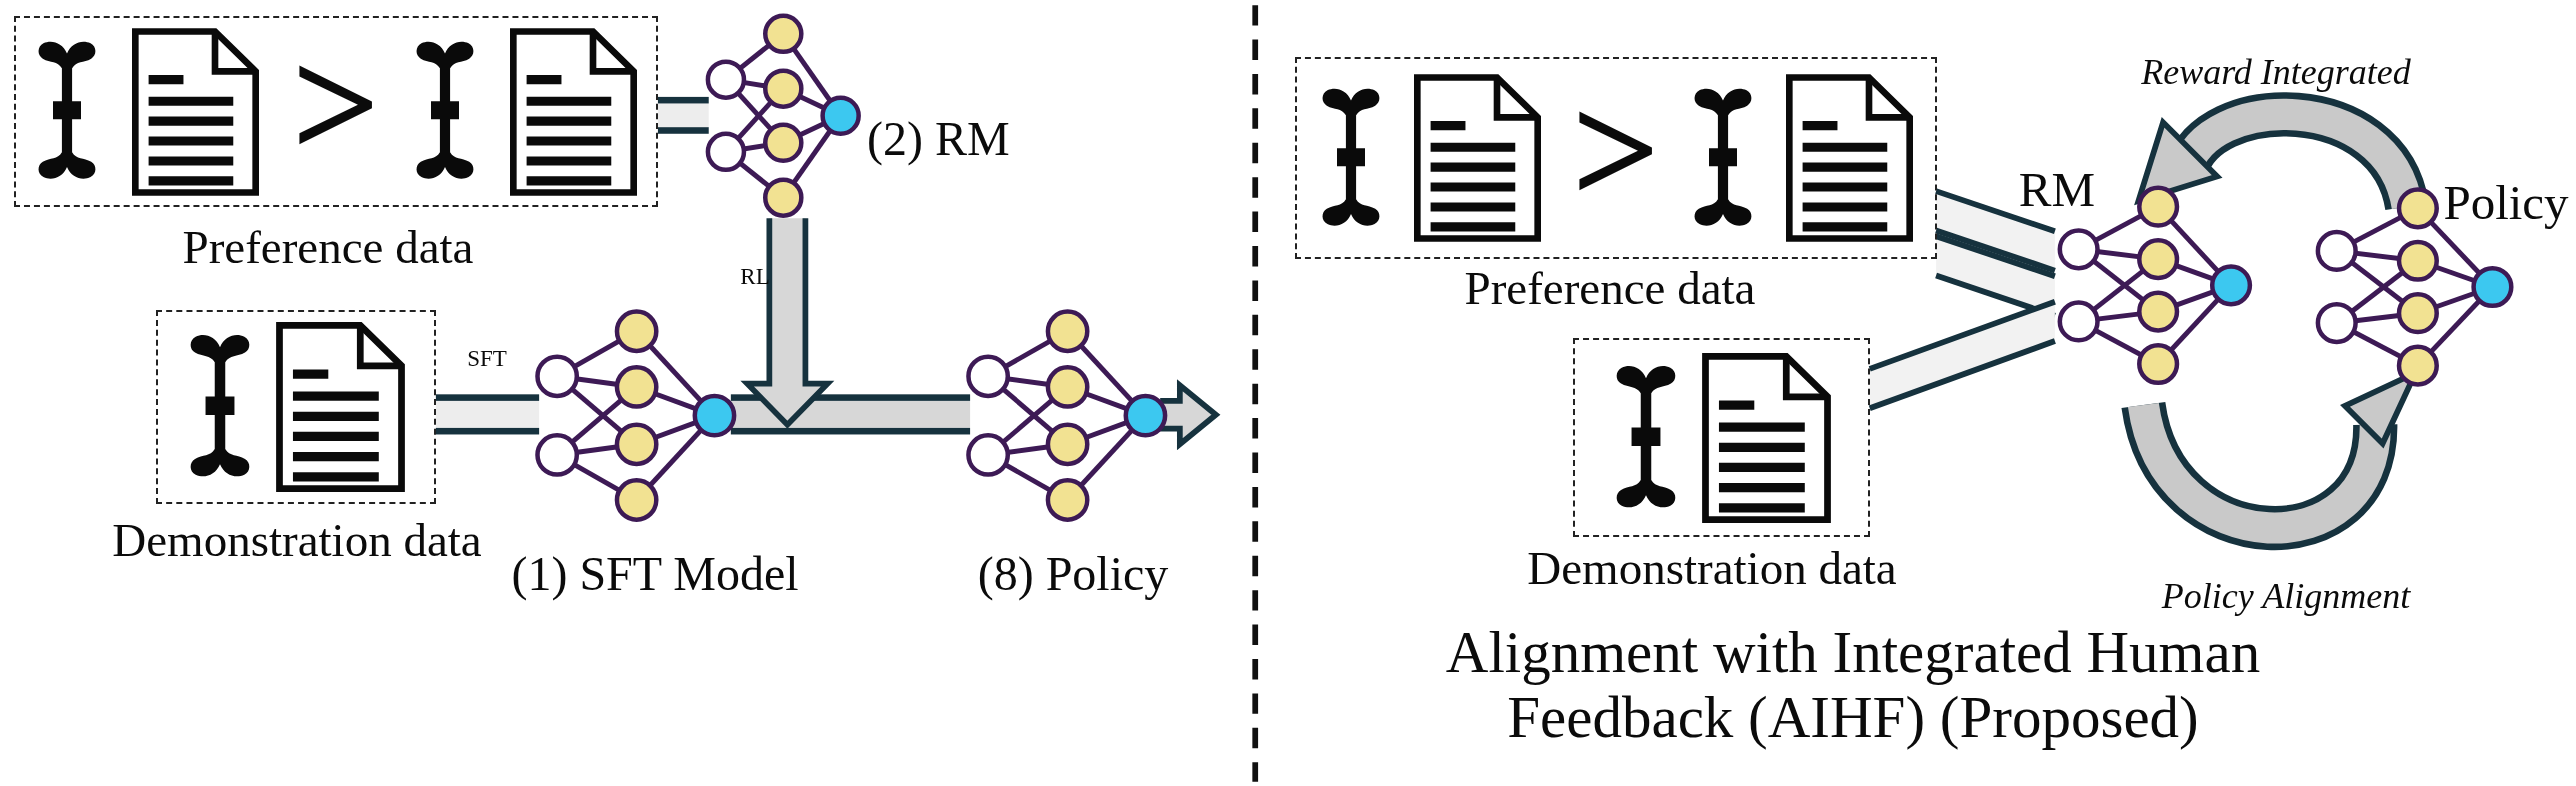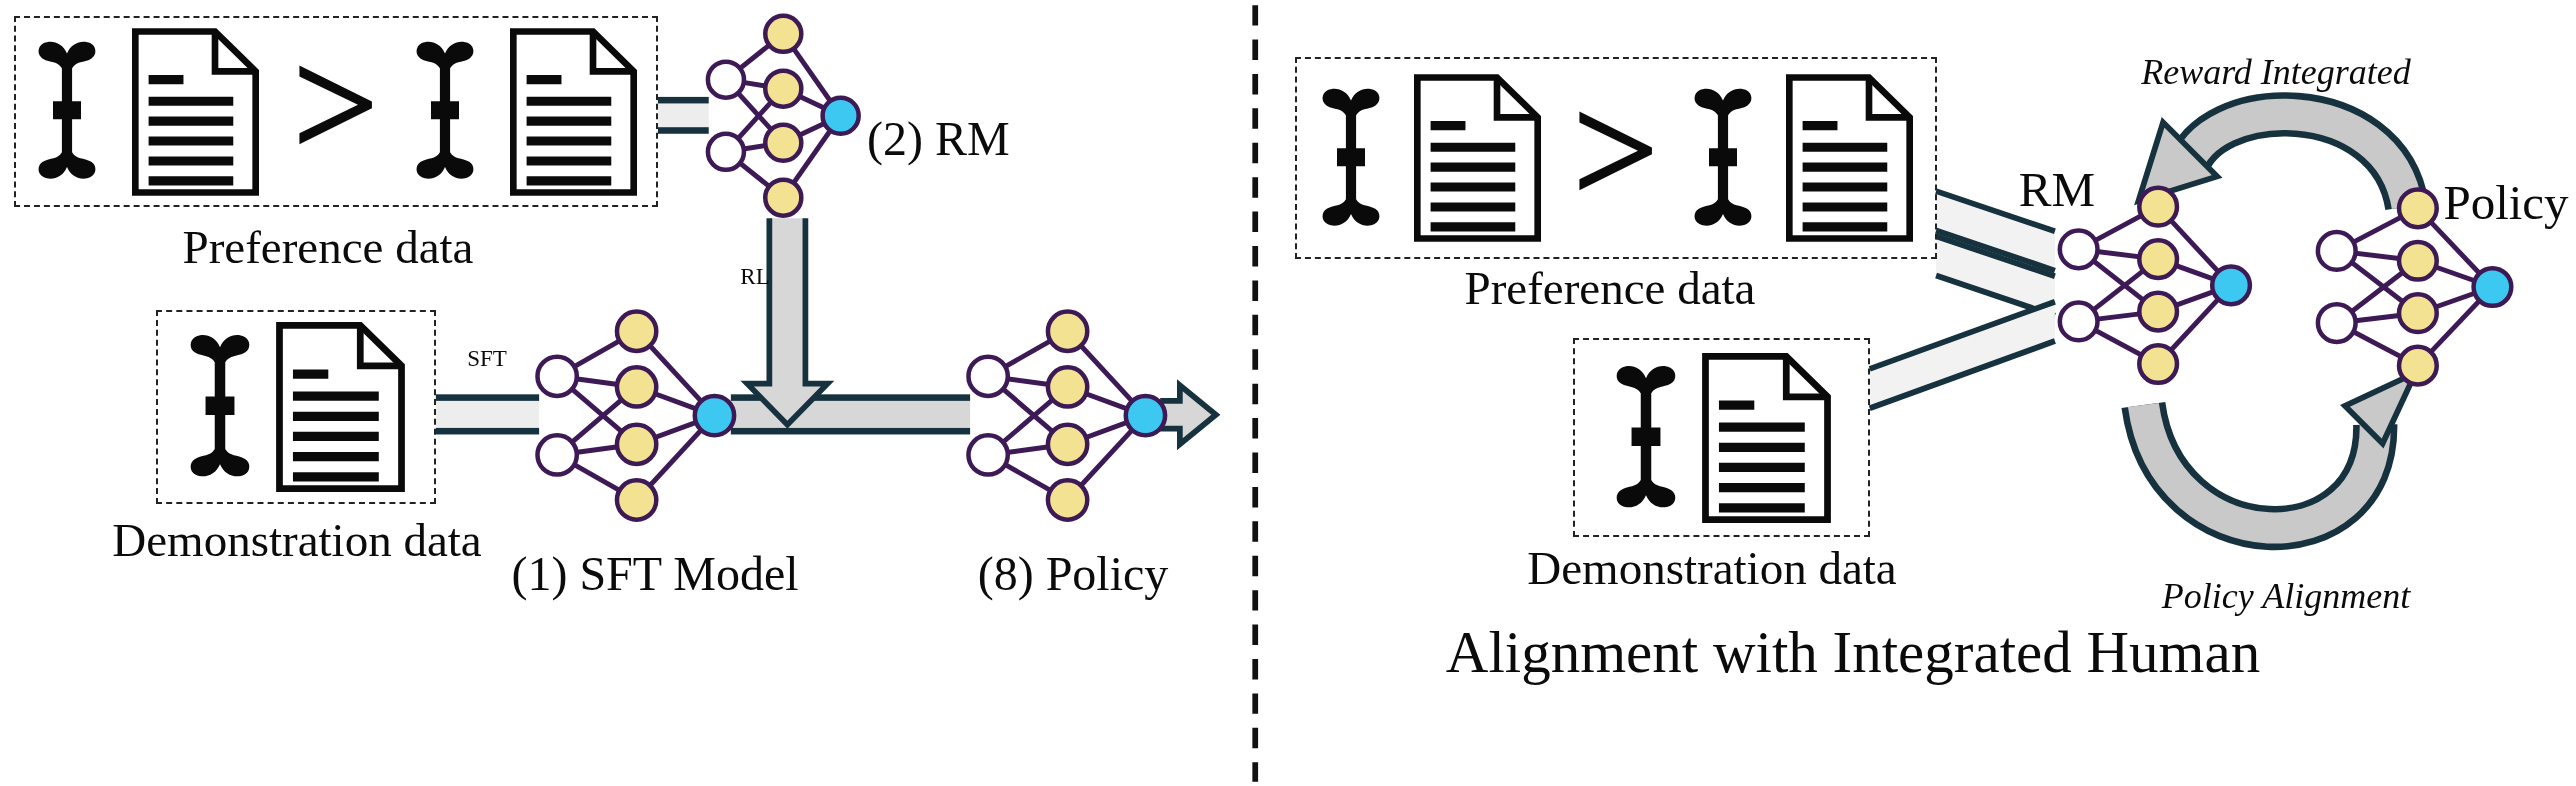--- a/index.html
+++ b/index.html
@@ -268,15 +268,16 @@
 
 
   <div class="lbl center box-label" style="left:1610px;top:261px;">Preference data</div>
   <div class="lbl center box-label" style="left:1712px;top:541px;">Demonstration data</div>
   <div class="lbl center side-label" style="left:2057px;top:161px;">RM</div>
   <div class="lbl center side-label" style="left:2506px;top:174px;">Policy</div>
   <div class="lbl center arc-italic" style="left:2276px;top:51px;">Reward Integrated</div>
   <div class="lbl center arc-italic" style="left:2286px;top:575px;">Policy Alignment</div>
 
   <div class="lbl center caption" style="left:1853px;top:596px;margin-top:16px;">Alignment with Integrated Human</div>
+  <div class="lbl center caption" style="left:1853px;top:677px;">Feedback (AIHF) (Proposed)</div>
 
 </div>
 
 
 </body></html>

